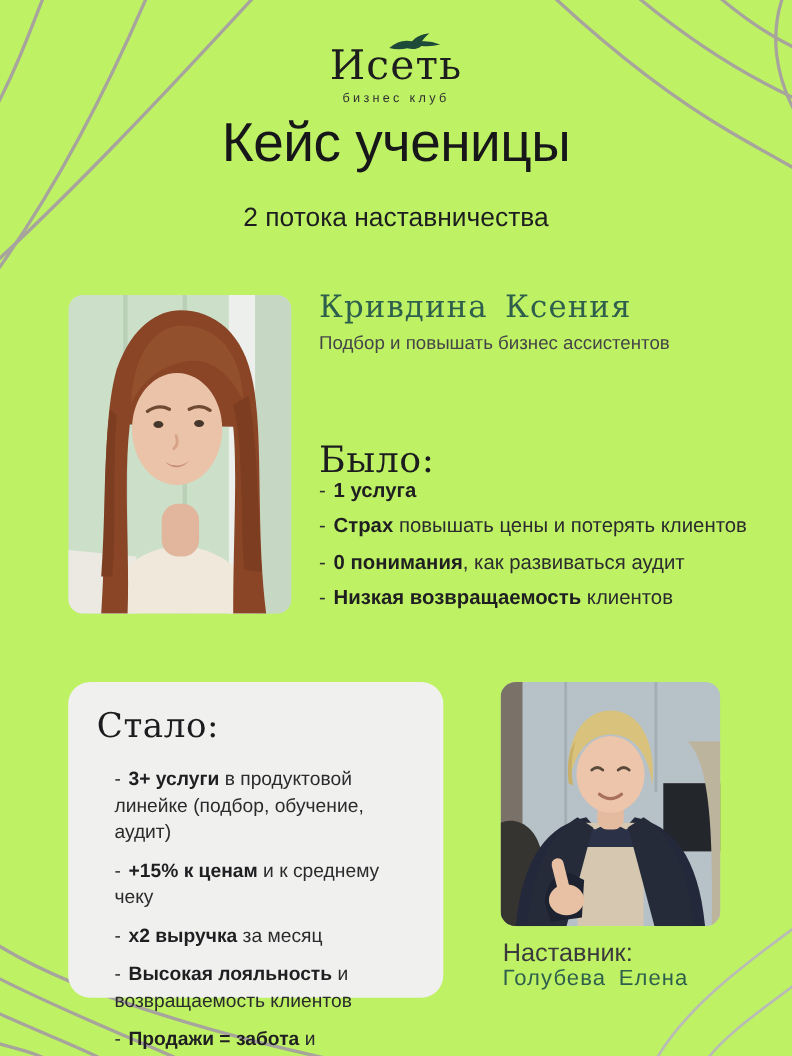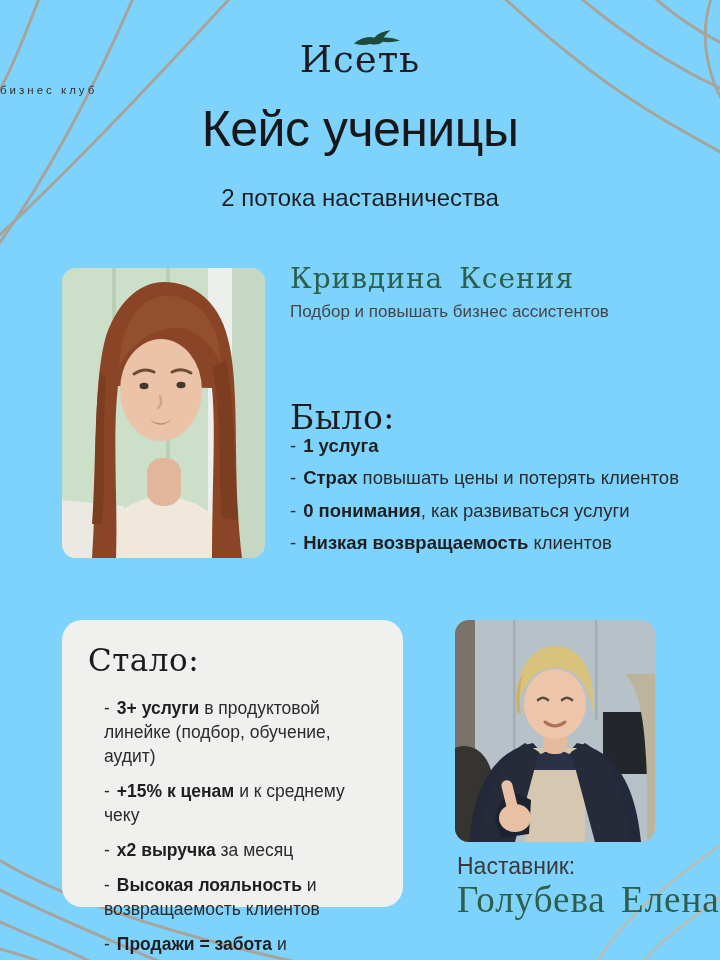--- a/index.html
+++ b/index.html
@@ -1,33 +1,33 @@
 <!DOCTYPE html>
 <html lang="ru"><head>
 <meta charset="utf-8">
 <style>
   html,body{margin:0;padding:0;background:#e9e9e9;}
   .poster{
     position:relative;width:720px;height:960px;margin:0 auto;
-    background:#7dd3fc;overflow:hidden;
+    background:#bef264;overflow:hidden;
     font-family:"Liberation Sans","DejaVu Sans",sans-serif;
     color:#28282b;
   }
   .decor{position:absolute;inset:0;width:720px;height:960px;z-index:0;pointer-events:none;}
   .layer{position:absolute;z-index:1;}
 
   
   .logo-bird{position:absolute;left:352px;top:29px;width:50px;height:17px;}
   .logo-name{
     position:absolute;left:0;top:38px;width:720px;text-align:center;
     font-family:"DejaVu Serif","Liberation Serif",serif;
     font-size:37px;font-weight:400;color:#1d1d1f;letter-spacing:1px;
   }
   .logo-tagline{
-    position:absolute;left:0;top:84px;width:720px;
+    position:absolute;left:0;top:84px;width:720px;text-align:center;
     font-size:11.5px;letter-spacing:3px;color:#2f2f31;
   }
 
   
   .title{
     position:absolute;left:0;top:100px;width:720px;text-align:center;
     font-size:50px;font-weight:500;color:#17171a;letter-spacing:-0.5px;
   }
   .subtitle{
     position:absolute;left:0;top:184px;width:720px;text-align:center;
@@ -68,22 +68,22 @@
     font-size:31px;color:#1c1c1e;letter-spacing:0.5px;margin:2px 0 18px 0;
   }
   .after-list{list-style:none;margin:16px;padding:0;font-size:17.5px;color:#2b2b2e;}
   .after-list li{margin-bottom:11px;line-height:24px;}
 
   
   .photo-mentor{left:455px;top:620px;width:200px;height:222px;}
   .mentor-label{position:absolute;left:457px;top:853px;font-size:23px;color:#3a3a3c;}
   .mentor-name{
     position:absolute;left:457px;top:878px;
-    font-family:Liberation Serif, serif;
-    font-size:37px;color:#2e5f4d;letter-spacing:1px;word-spacing:5px;
+    font-family:Liberation Sans, sans-serif;
+    font-size:20px;color:#2e5f4d;letter-spacing:1px;word-spacing:5px;
   }
 </style>
 </head>
 <body>
 
 <div class="poster">
 
   <svg class="decor" viewBox="0 0 720 960" fill="none" stroke="#a7a39d" stroke-width="3" stroke-linecap="round">
 
     <path d="M40,-4 C26,32 14,64 -4,98"></path>
@@ -139,21 +139,21 @@
     </svg>
   </div>
 
   <div class="layer student-name">Кривдина Ксения</div>
   <div class="layer student-role">Подбор и повышать бизнес ассистентов</div>
 
   <div class="layer before-heading">Было:</div>
   <ul class="layer before-list">
     <li><span class="dash">-</span><span class="b">1 услуга</span><span></span></li>
     <li><span class="dash">-</span><span class="b">Страх</span><span> повышать цены и потерять клиентов</span></li>
-    <li><span class="dash">-</span><span class="b">0 понимания</span><span>, как развиваться услуги</span></li>
+    <li><span class="dash">-</span><span class="b">0 понимания</span><span>, как развиваться аудит</span></li>
     <li><span class="dash">-</span><span class="b">Низкая возвращаемость</span><span> клиентов</span></li>
   </ul>
 
   <div class="layer after-box">
     <div class="after-heading">Стало:</div>
     <ul class="after-list">
       <li><span class="dash">-</span><span class="b">3+ услуги</span><span> в продуктовой линейке (подбор, обучение, аудит)</span></li>
       <li><span class="dash">-</span><span class="b">+15% к ценам</span><span> и к среднему чеку</span></li>
       <li><span class="dash">-</span><span class="b">х2 выручка</span><span> за месяц</span></li>
       <li><span class="dash">-</span><span class="b">Высокая лояльность</span><span> и возвращаемость клиентов</span></li>

